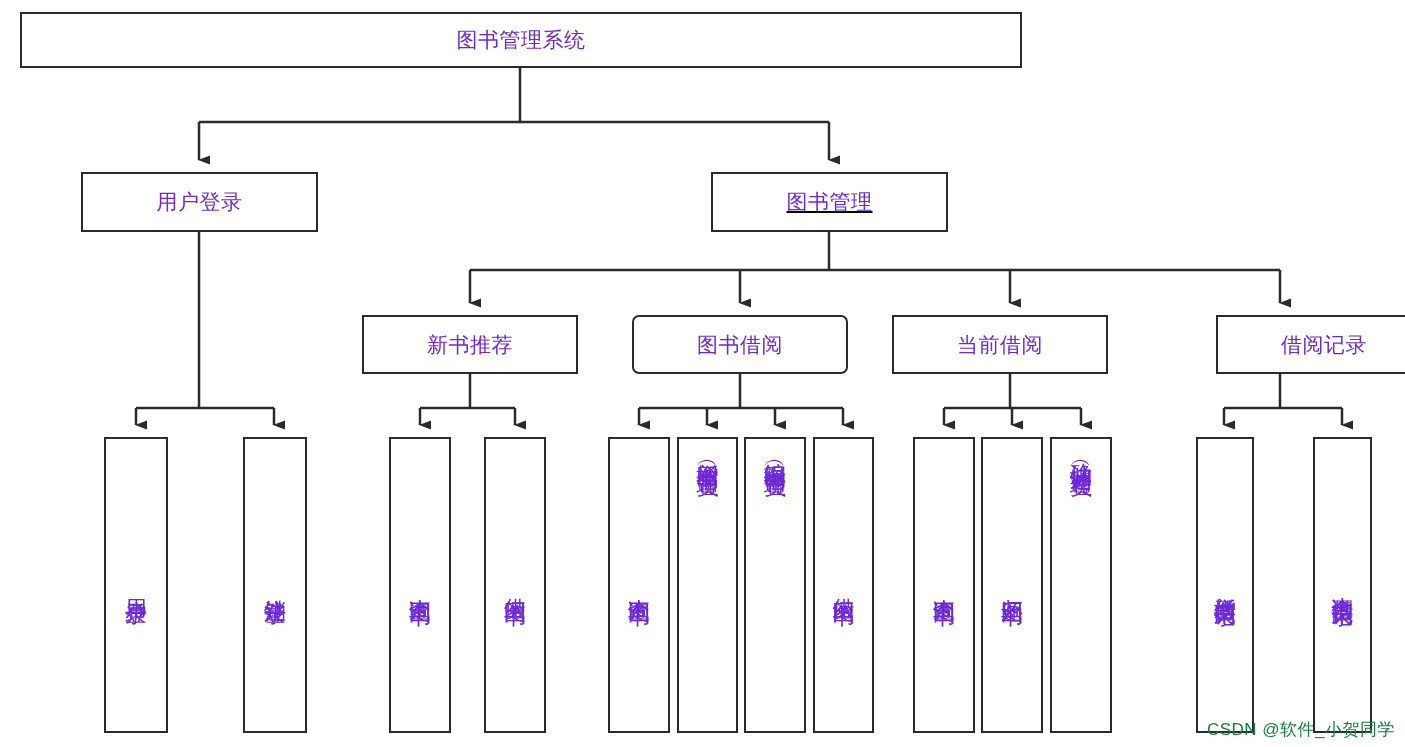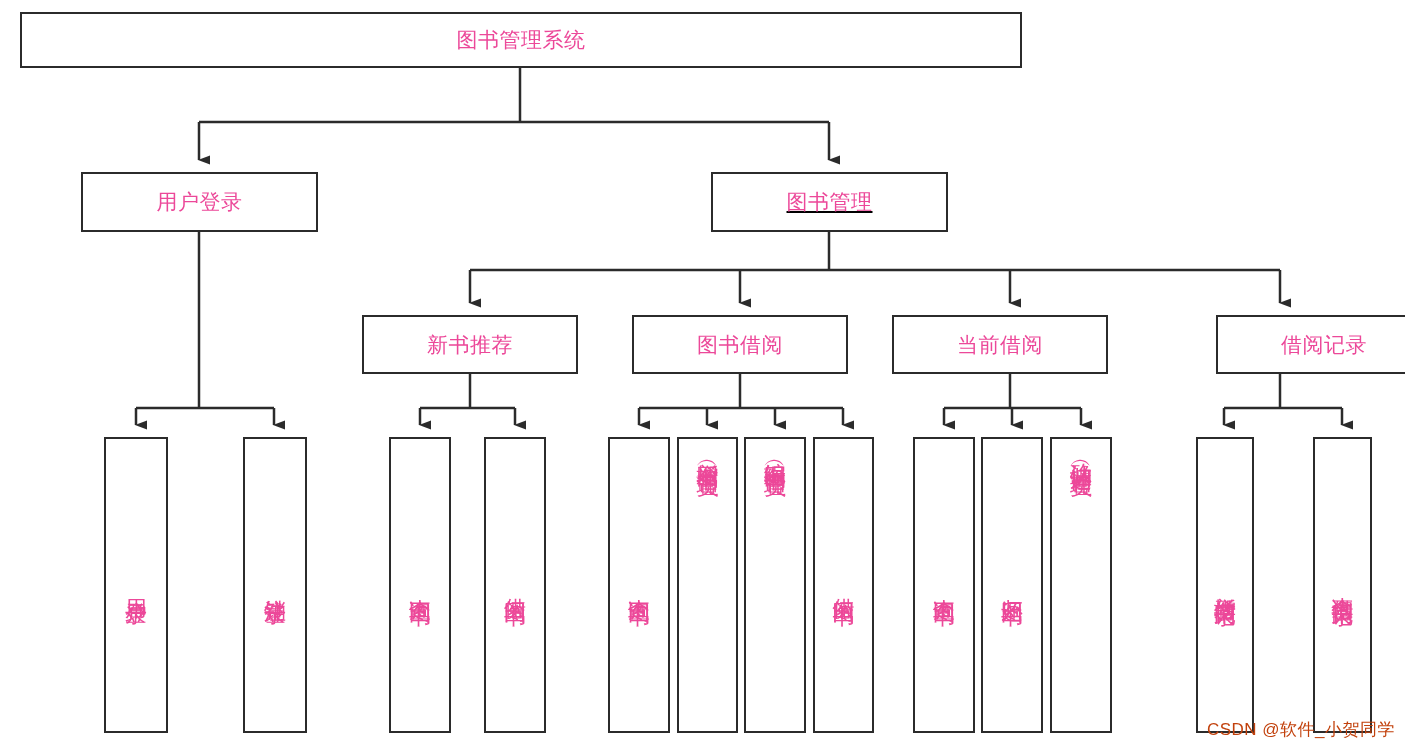--- a/index.html
+++ b/index.html
@@ -24,21 +24,21 @@
   .node {
     position: absolute;
     box-sizing: border-box;
     background: #ffffff;
     border: 2px solid #2b2b2b;
     display: flex;
     align-items: center;
     justify-content: center;
   }
   .node-label {
-    color: #ec4899;
+    color: #6d28d9;
     text-align: center;
     line-height: 1.12;
     letter-spacing: 0.5px;
   }
   .node.horizontal .node-label {
     font-size: 21px;
     writing-mode: horizontal-tb;
   }
   .node.vertical {
     align-items: flex-start;
@@ -62,21 +62,21 @@
     top: 0;
     width: 1405px;
     height: 747px;
     pointer-events: none;
   }
   #watermark {
     position: absolute;
     right: 10px;
     bottom: 6px;
     font-size: 17px;
-    color: #c2410c;
+    color: #15803d;
     white-space: nowrap;
     letter-spacing: 0.5px;
   }
 </style>
 </head>
 <body>
 
 <div id="diagram-root">
 
   <svg id="connector-layer" viewBox="0 0 1405 747" width="1405" height="747">
@@ -136,21 +136,21 @@
   </div>
 
   <div class="node horizontal" style="left:711px; top:172px; width:237px; height:60px;text-decoration:underline;">
     <span class="node-label">图书管理</span>
   </div>
 
   <div class="node horizontal" style="left:362px; top:315px; width:216px; height:59px;">
     <span class="node-label">新书推荐</span>
   </div>
 
-  <div class="node horizontal" style="left:632px; top:315px; width:216px; height:59px;">
+  <div class="node horizontal" style="left:632px; top:315px; width:216px; height:59px;border-radius:7px;">
     <span class="node-label">图书借阅</span>
   </div>
 
   <div class="node horizontal" style="left:892px; top:315px; width:216px; height:59px;">
     <span class="node-label">当前借阅</span>
   </div>
 
   <div class="node horizontal" style="left:1172px; top:315px; width:216px; height:59px;margin-left:44px;">
     <span class="node-label">借阅记录</span>
   </div>

